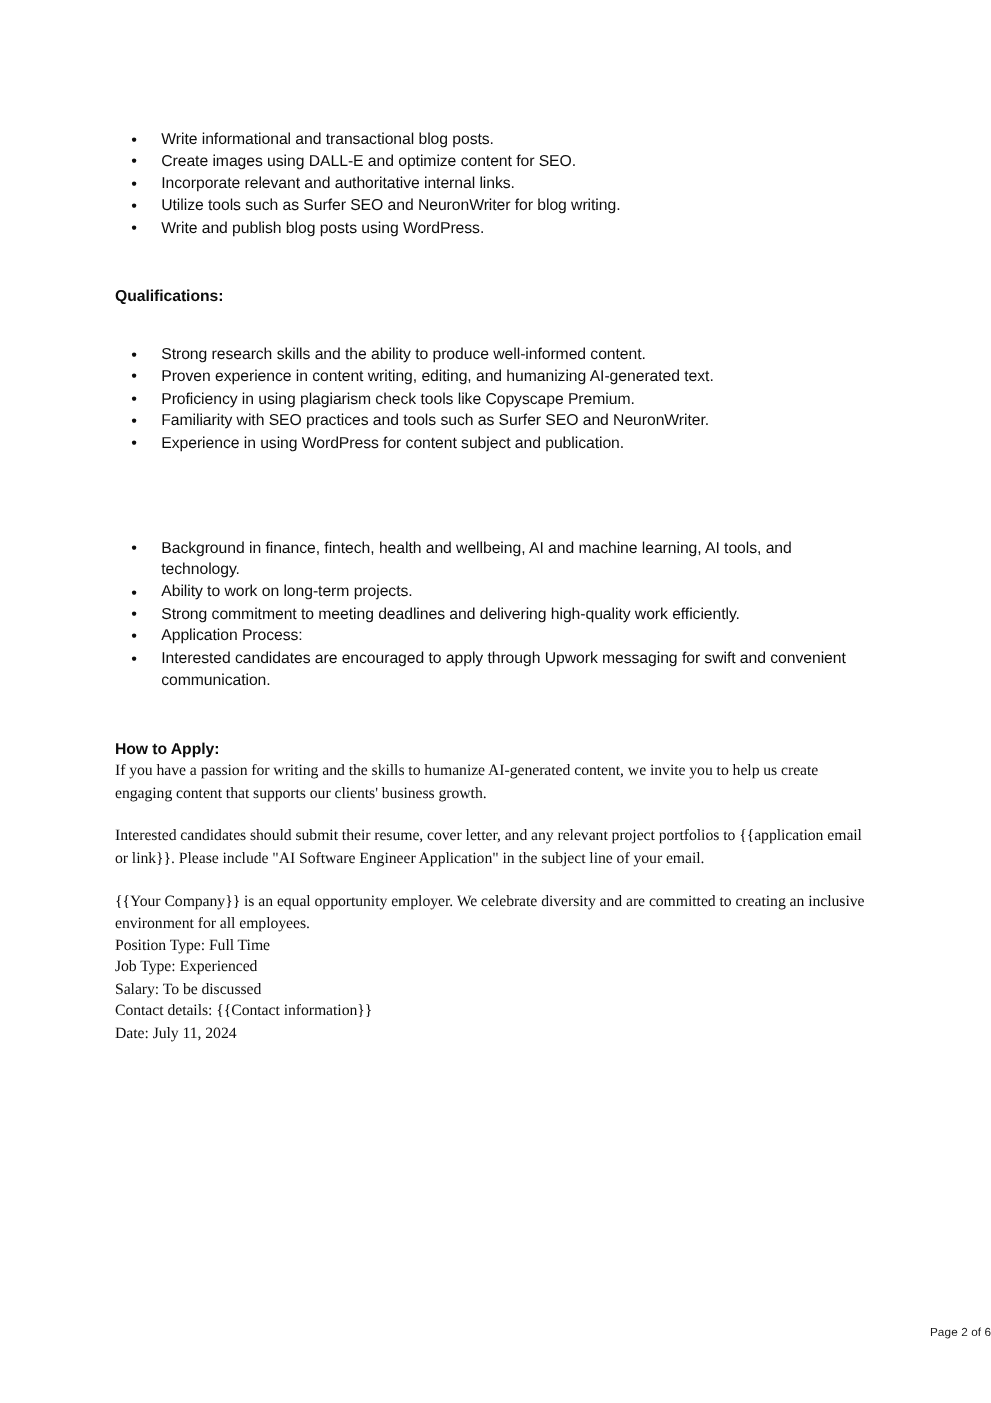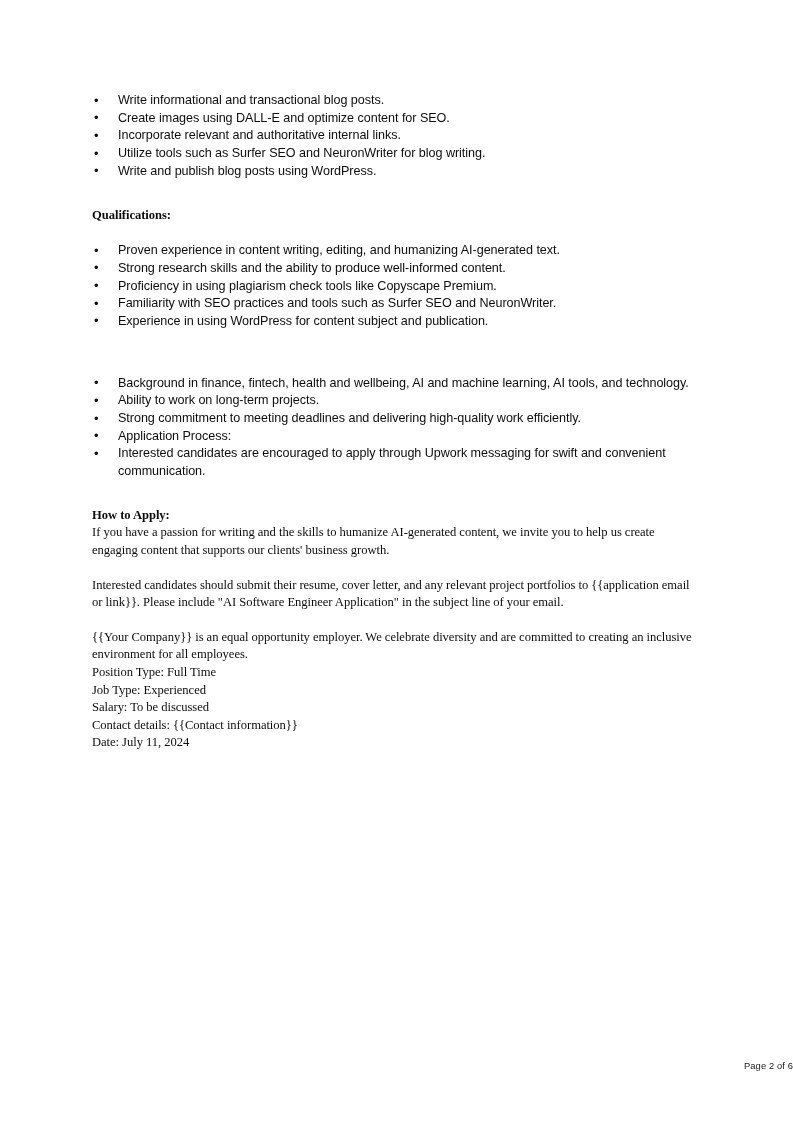--- a/index.html
+++ b/index.html
@@ -24,32 +24,31 @@
     left: 92px;
     top: 92px;
     width: 601px;
   }
   .doc-heading {
     font-size: 12.6px;
     font-weight: bold;
     line-height: 17.6px;
     margin: 0;
     letter-spacing: -0.05px;
-    font-family: Liberation Serif, serif;
   }
   .para {
     font-size: 12.6px;
     line-height: 17.6px;
     margin: 0;
     letter-spacing: -0.05px;
     font-family: Liberation Serif, serif;
   }
   ul.bullets {
     list-style: none;
-    margin: 0;
+    margin: 11px;
     padding: 0;
   }
   ul.bullets > li {
     position: relative;
     padding-left: 26px;
     font-size: 12.6px;
     line-height: 17.7px;
     letter-spacing: -0.05px;
   }
   ul.bullets > li::before {
@@ -89,22 +88,22 @@
       <li>Write and publish blog posts using WordPress.</li>
     </ul>
 
     <div class="gap-lg"></div>
 
     <p class="doc-heading">Qualifications:</p>
 
     <div class="gap-md"></div>
 
     <ul class="bullets">
+      <li>Strong research skills and the ability to produce well-informed content.</li>
       <li>Proven experience in content writing, editing, and humanizing AI-generated text.</li>
-      <li>Strong research skills and the ability to produce well-informed content.</li>
       <li>Proficiency in using plagiarism check tools like Copyscape Premium.</li>
       <li>Familiarity with SEO practices and tools such as Surfer SEO and NeuronWriter.</li>
       <li>Experience in using WordPress for content subject and publication.</li>
     </ul>
 
     <div class="gap-lg"></div>
 
 
     <div class="gap-md"></div>
 

